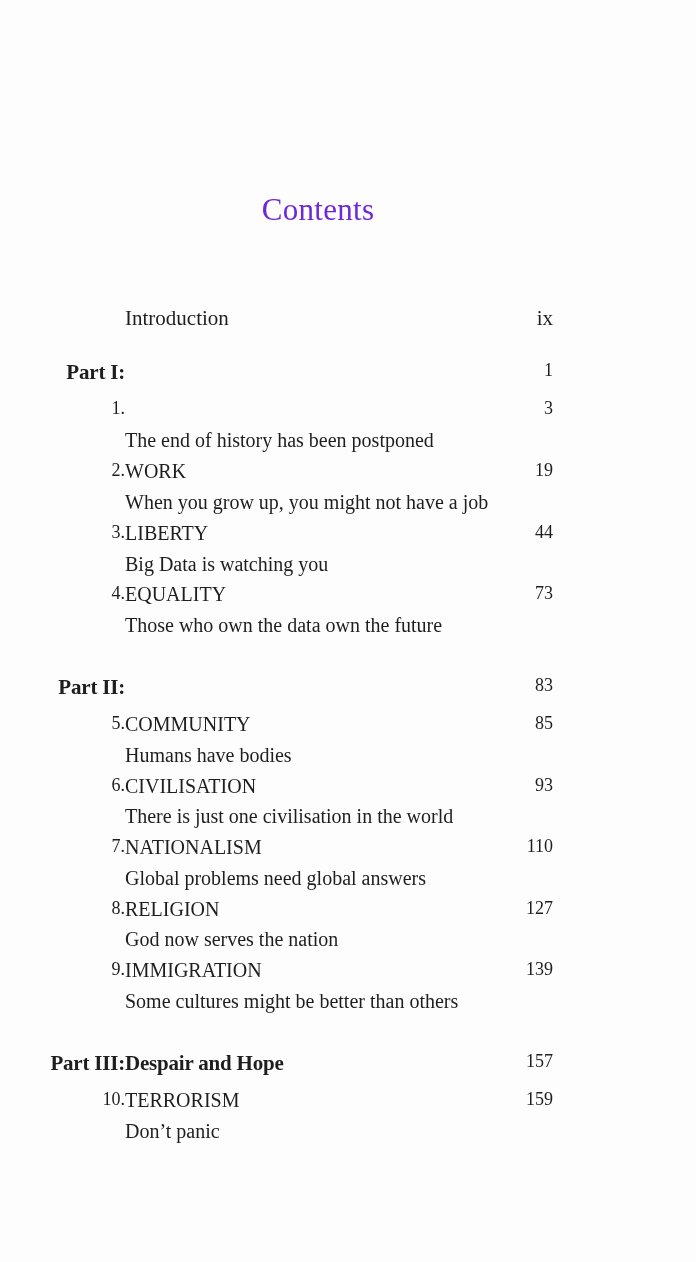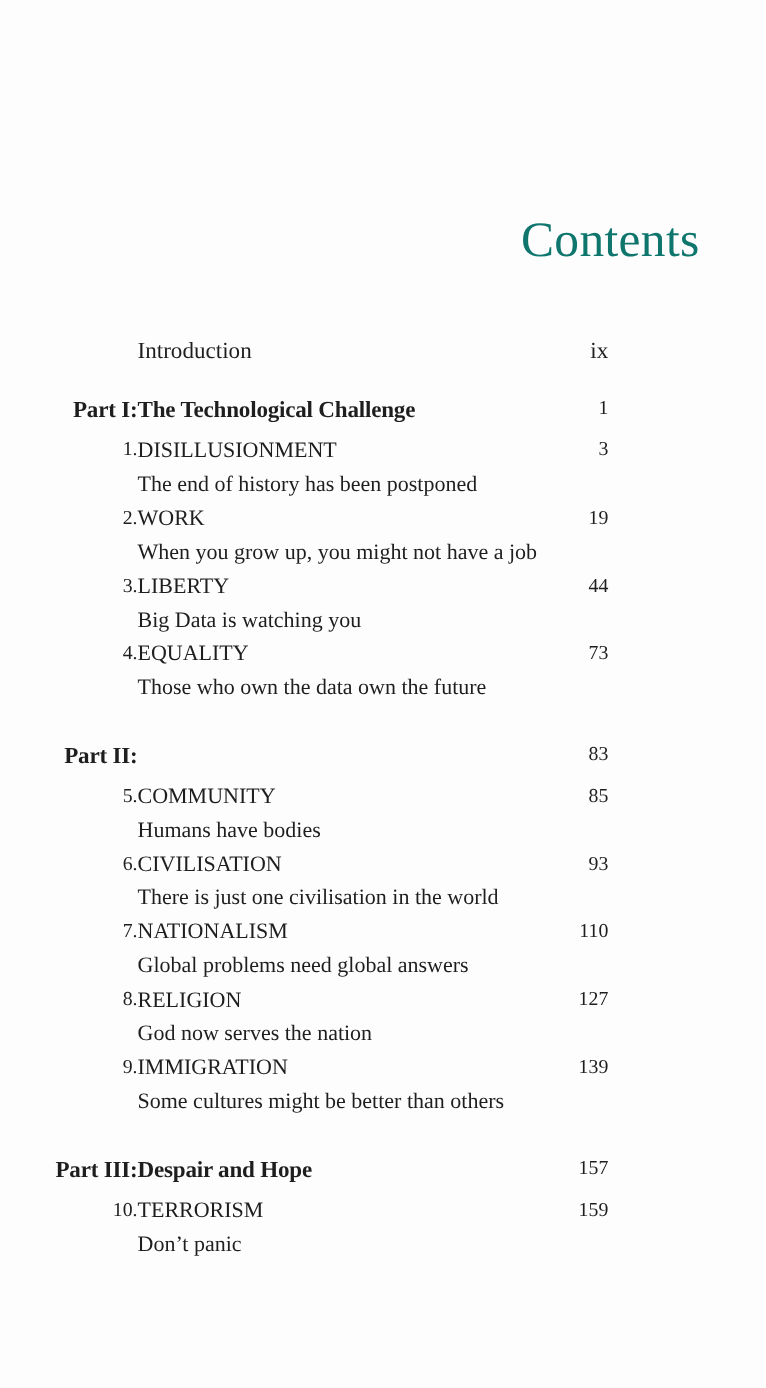--- a/index.html
+++ b/index.html
@@ -1,22 +1,22 @@
 <!DOCTYPE html>
 <html><head>
 <meta charset="utf-8">
 <style>
   html, body { margin: 0; padding: 0; }
   body {
     width: 696px; height: 1262px; background: #fdfdfd; position: relative; overflow: hidden;
     font-family: "Liberation Serif", "DejaVu Serif", serif; color: #1e1e1e;
   }
   .title {
-    position: absolute; left: 0; width: 636px; top: 192px; text-align: right;
-    font-size: 45px; letter-spacing: 0.3px; color: #0f766e;
+    position: absolute; left: 0; width: 636px; top: 192px; text-align: center;
+    font-size: 31px; letter-spacing: 0.3px; color: #6d28d9;
   }
   .row { position: absolute; left: 12px; width: 696px; height: 30px; }
   .label { position: absolute; top: 0; text-align: right; right: 583px; white-space: nowrap; font-family: Liberation Serif, serif; }
   .text { position: absolute; top: 0; left: 113px; white-space: nowrap; }
   .page { position: absolute; top: 0; right: 155px; text-align: left; white-space: nowrap; }
   .plain { font-size: 21px; }
   .part { font-size: 21px; font-weight: bold; letter-spacing: -0.2px; }
   .chapter { font-size: 20px; }
   .subtitle { font-size: 20px; }
   .num { font-size: 18px; }
@@ -26,26 +26,24 @@
 
 <div class="title">Contents</div>
 
 <div class="row" style="top:306px">
   <span class="text plain">Introduction</span>
   <span class="page plain">ix</span>
 </div>
 
 <div class="row" style="top:360px">
   <span class="label part">Part I:</span>
-  <span class="text part">The Technological Challenge</span>
   <span class="page num">1</span>
 </div>
 <div class="row" style="top:398px">
   <span class="label num">1.</span>
-  <span class="text chapter">DISILLUSIONMENT</span>
   <span class="page num">3</span>
 </div>
 <div class="row" style="top:429px">
   <span class="text subtitle">The end of history has been postponed</span>
 </div>
 <div class="row" style="top:460px">
   <span class="label num">2.</span>
   <span class="text chapter">WORK</span>
   <span class="page num">19</span>
 </div>

